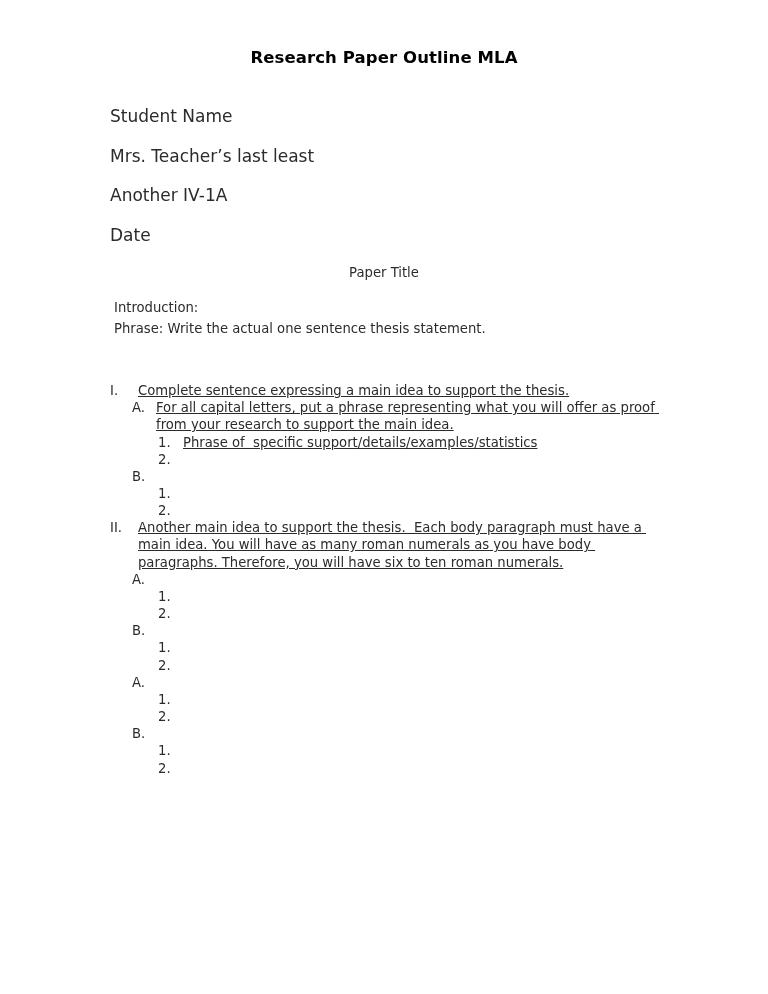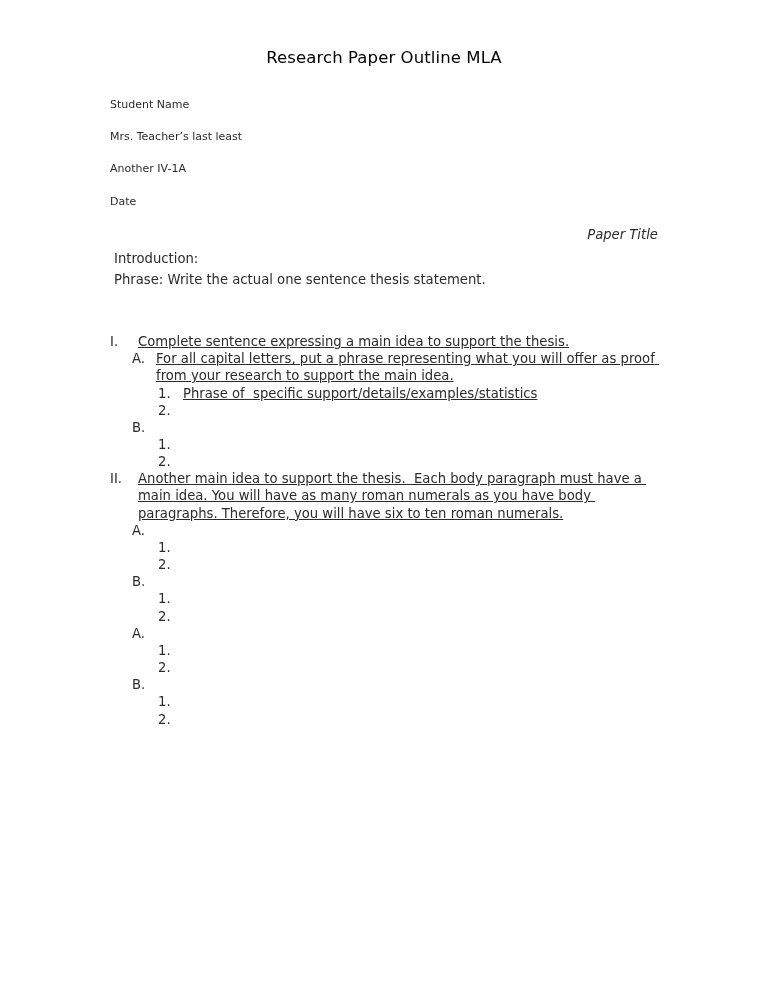--- a/index.html
+++ b/index.html
@@ -25,41 +25,40 @@
   }
   .doc-body {
     position: absolute;
     left: 110px;
     top: 48px;
     width: 548px;
   }
 
   .doc-title {
     text-align: center;
-    font-weight: normal;
+    font-weight: bold;
     font-size: 16.5px;
     color: #000000;
     letter-spacing: 0.1px;
-    margin: 0 0 30px 0;
+    margin: 0 0 38px 0;
     line-height: 1.2;
   }
 
   .heading-line {
-    font-size: 11px;
+    font-size: 17px;
     line-height: 1.25;
     margin: 0 0 18.5px 0;
     white-space: pre-wrap;
   }
 
   .paper-title {
-    text-align: right;
+    text-align: center;
     font-size: 13.2px;
     line-height: 1.25;
-    margin: 16px 0 8px 0;
-    font-style: italic;
+    margin: 16px 0 19px 0;
   }
 
   .plain-line {
     font-size: 13.2px;
     line-height: 1.28;
     margin: 4px;
     white-space: pre-wrap;
   }
   .gap-md { height: 20px; }
   .gap-lg { height: 24px; }

